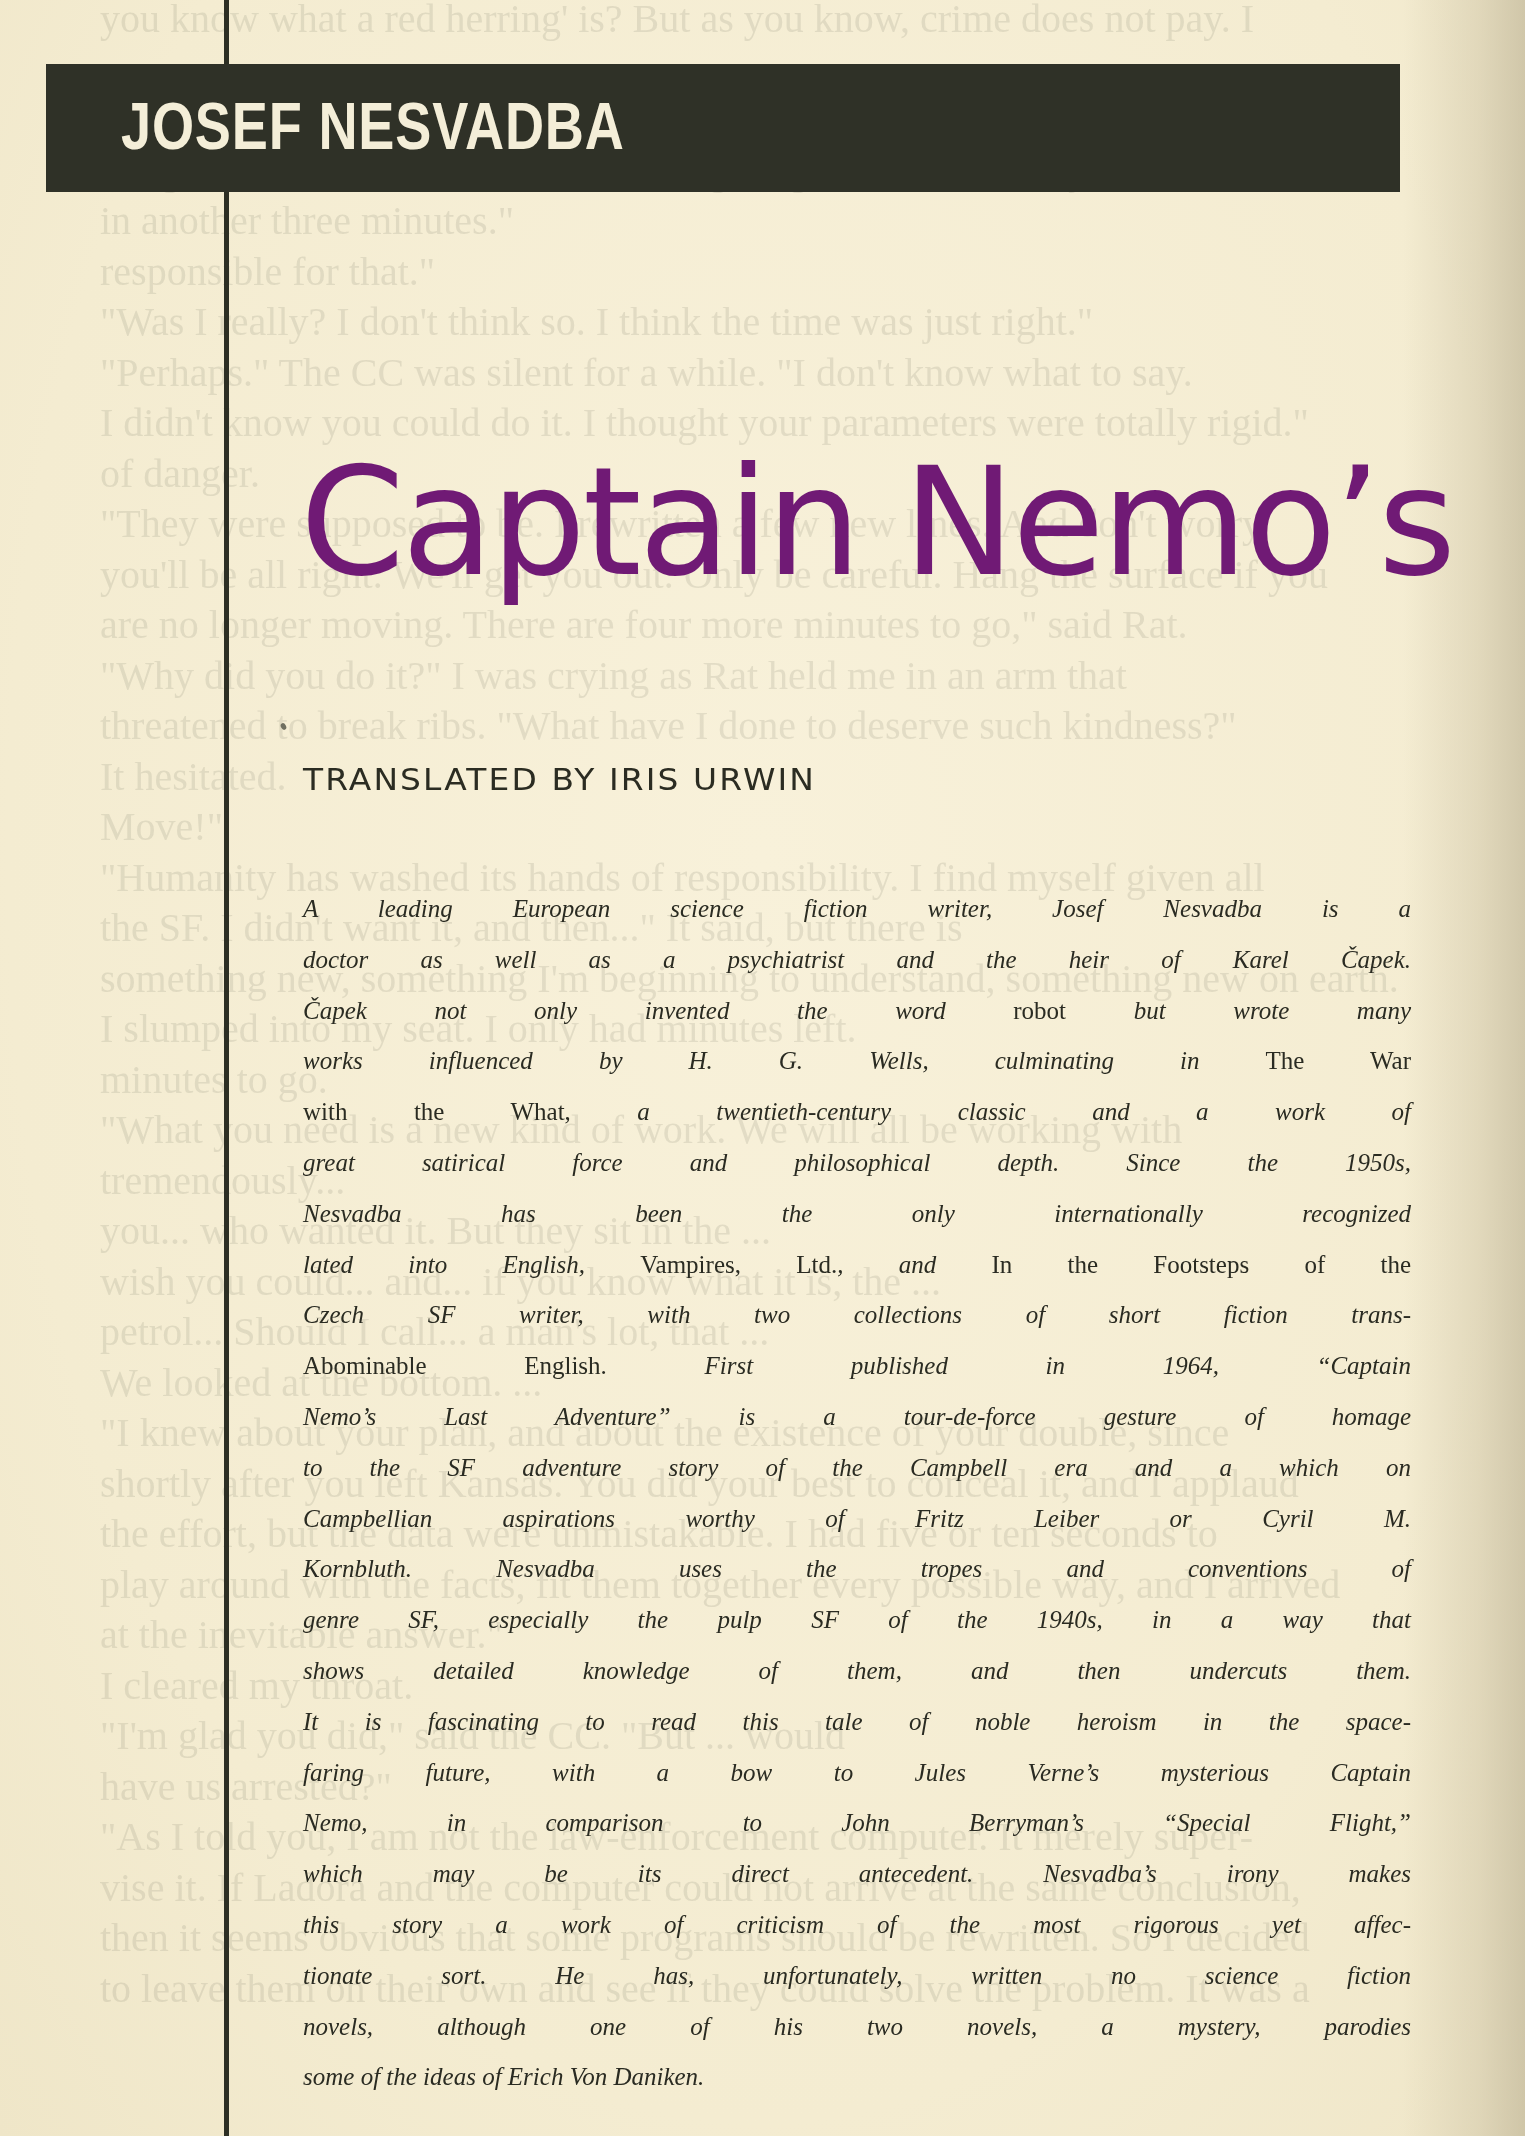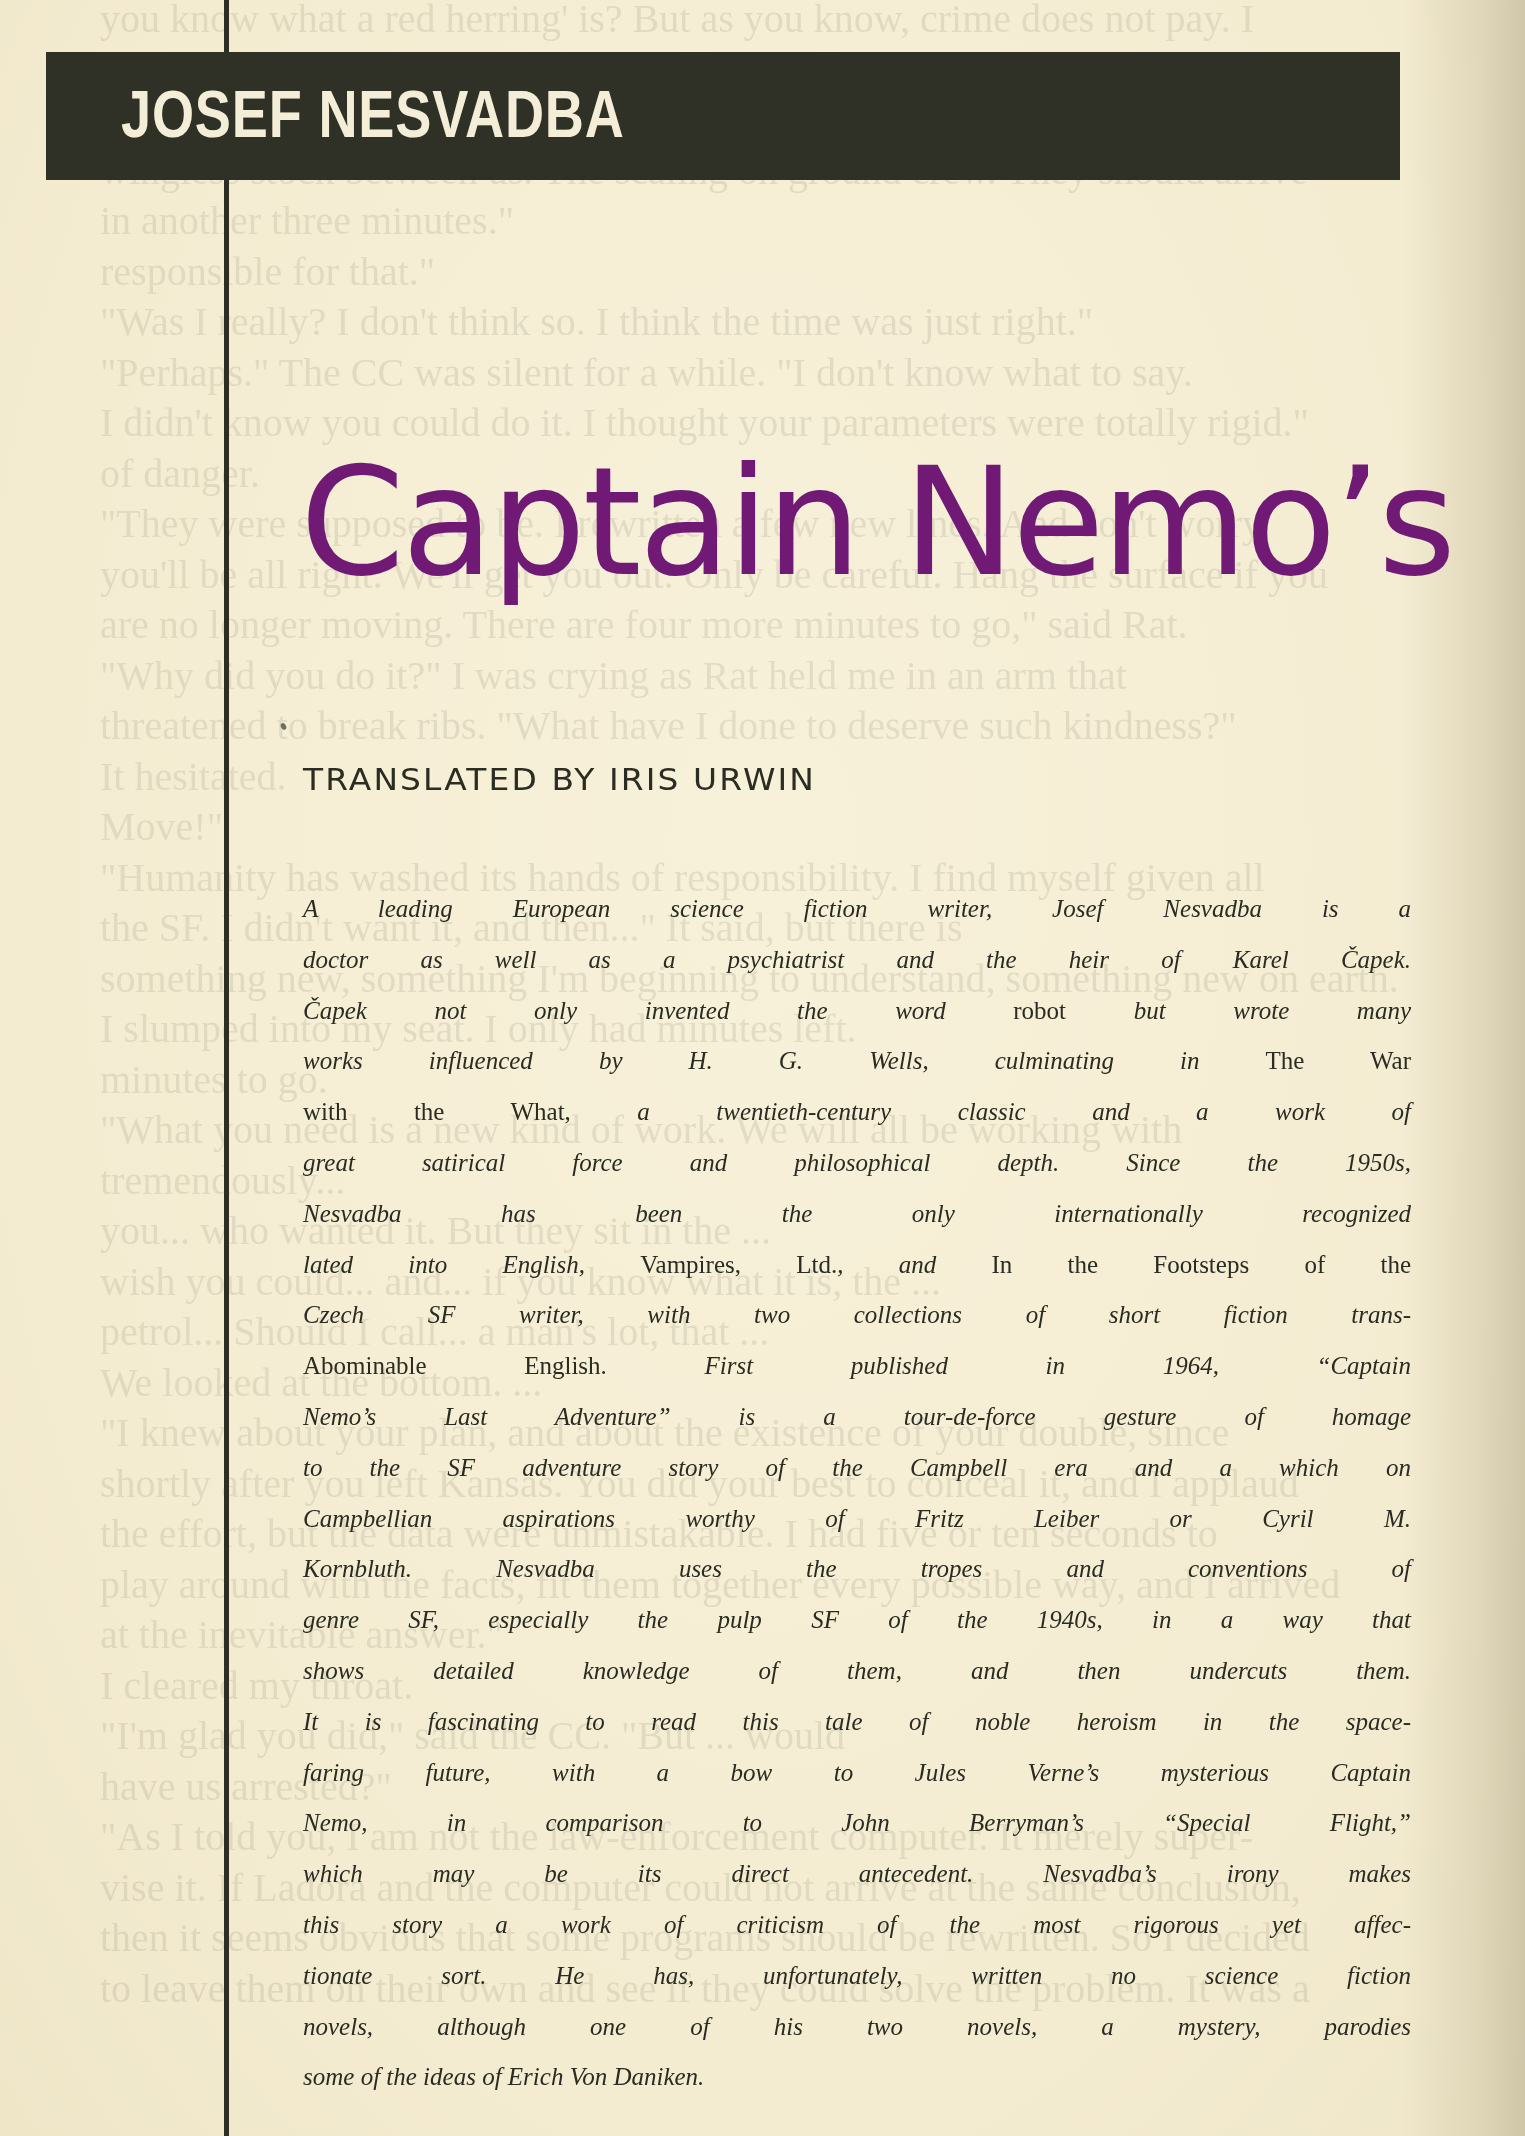--- a/index.html
+++ b/index.html
@@ -43,21 +43,21 @@
       left: 224px;
       top: 0;
       width: 5px;
       height: 2136px;
       background: #2d2f24;
     }
     
     .banner {
       position: absolute;
       left: 46px;
-      top: 52px;
+      top: 64px;
       width: 1354px;
       height: 128px;
       background: #2f3127;
       box-sizing: border-box;
     }
     .banner-text {
       position: absolute;
       left: 75px;
       top: 29px;
       font-family: "Liberation Sans", "DejaVu Sans", sans-serif;

